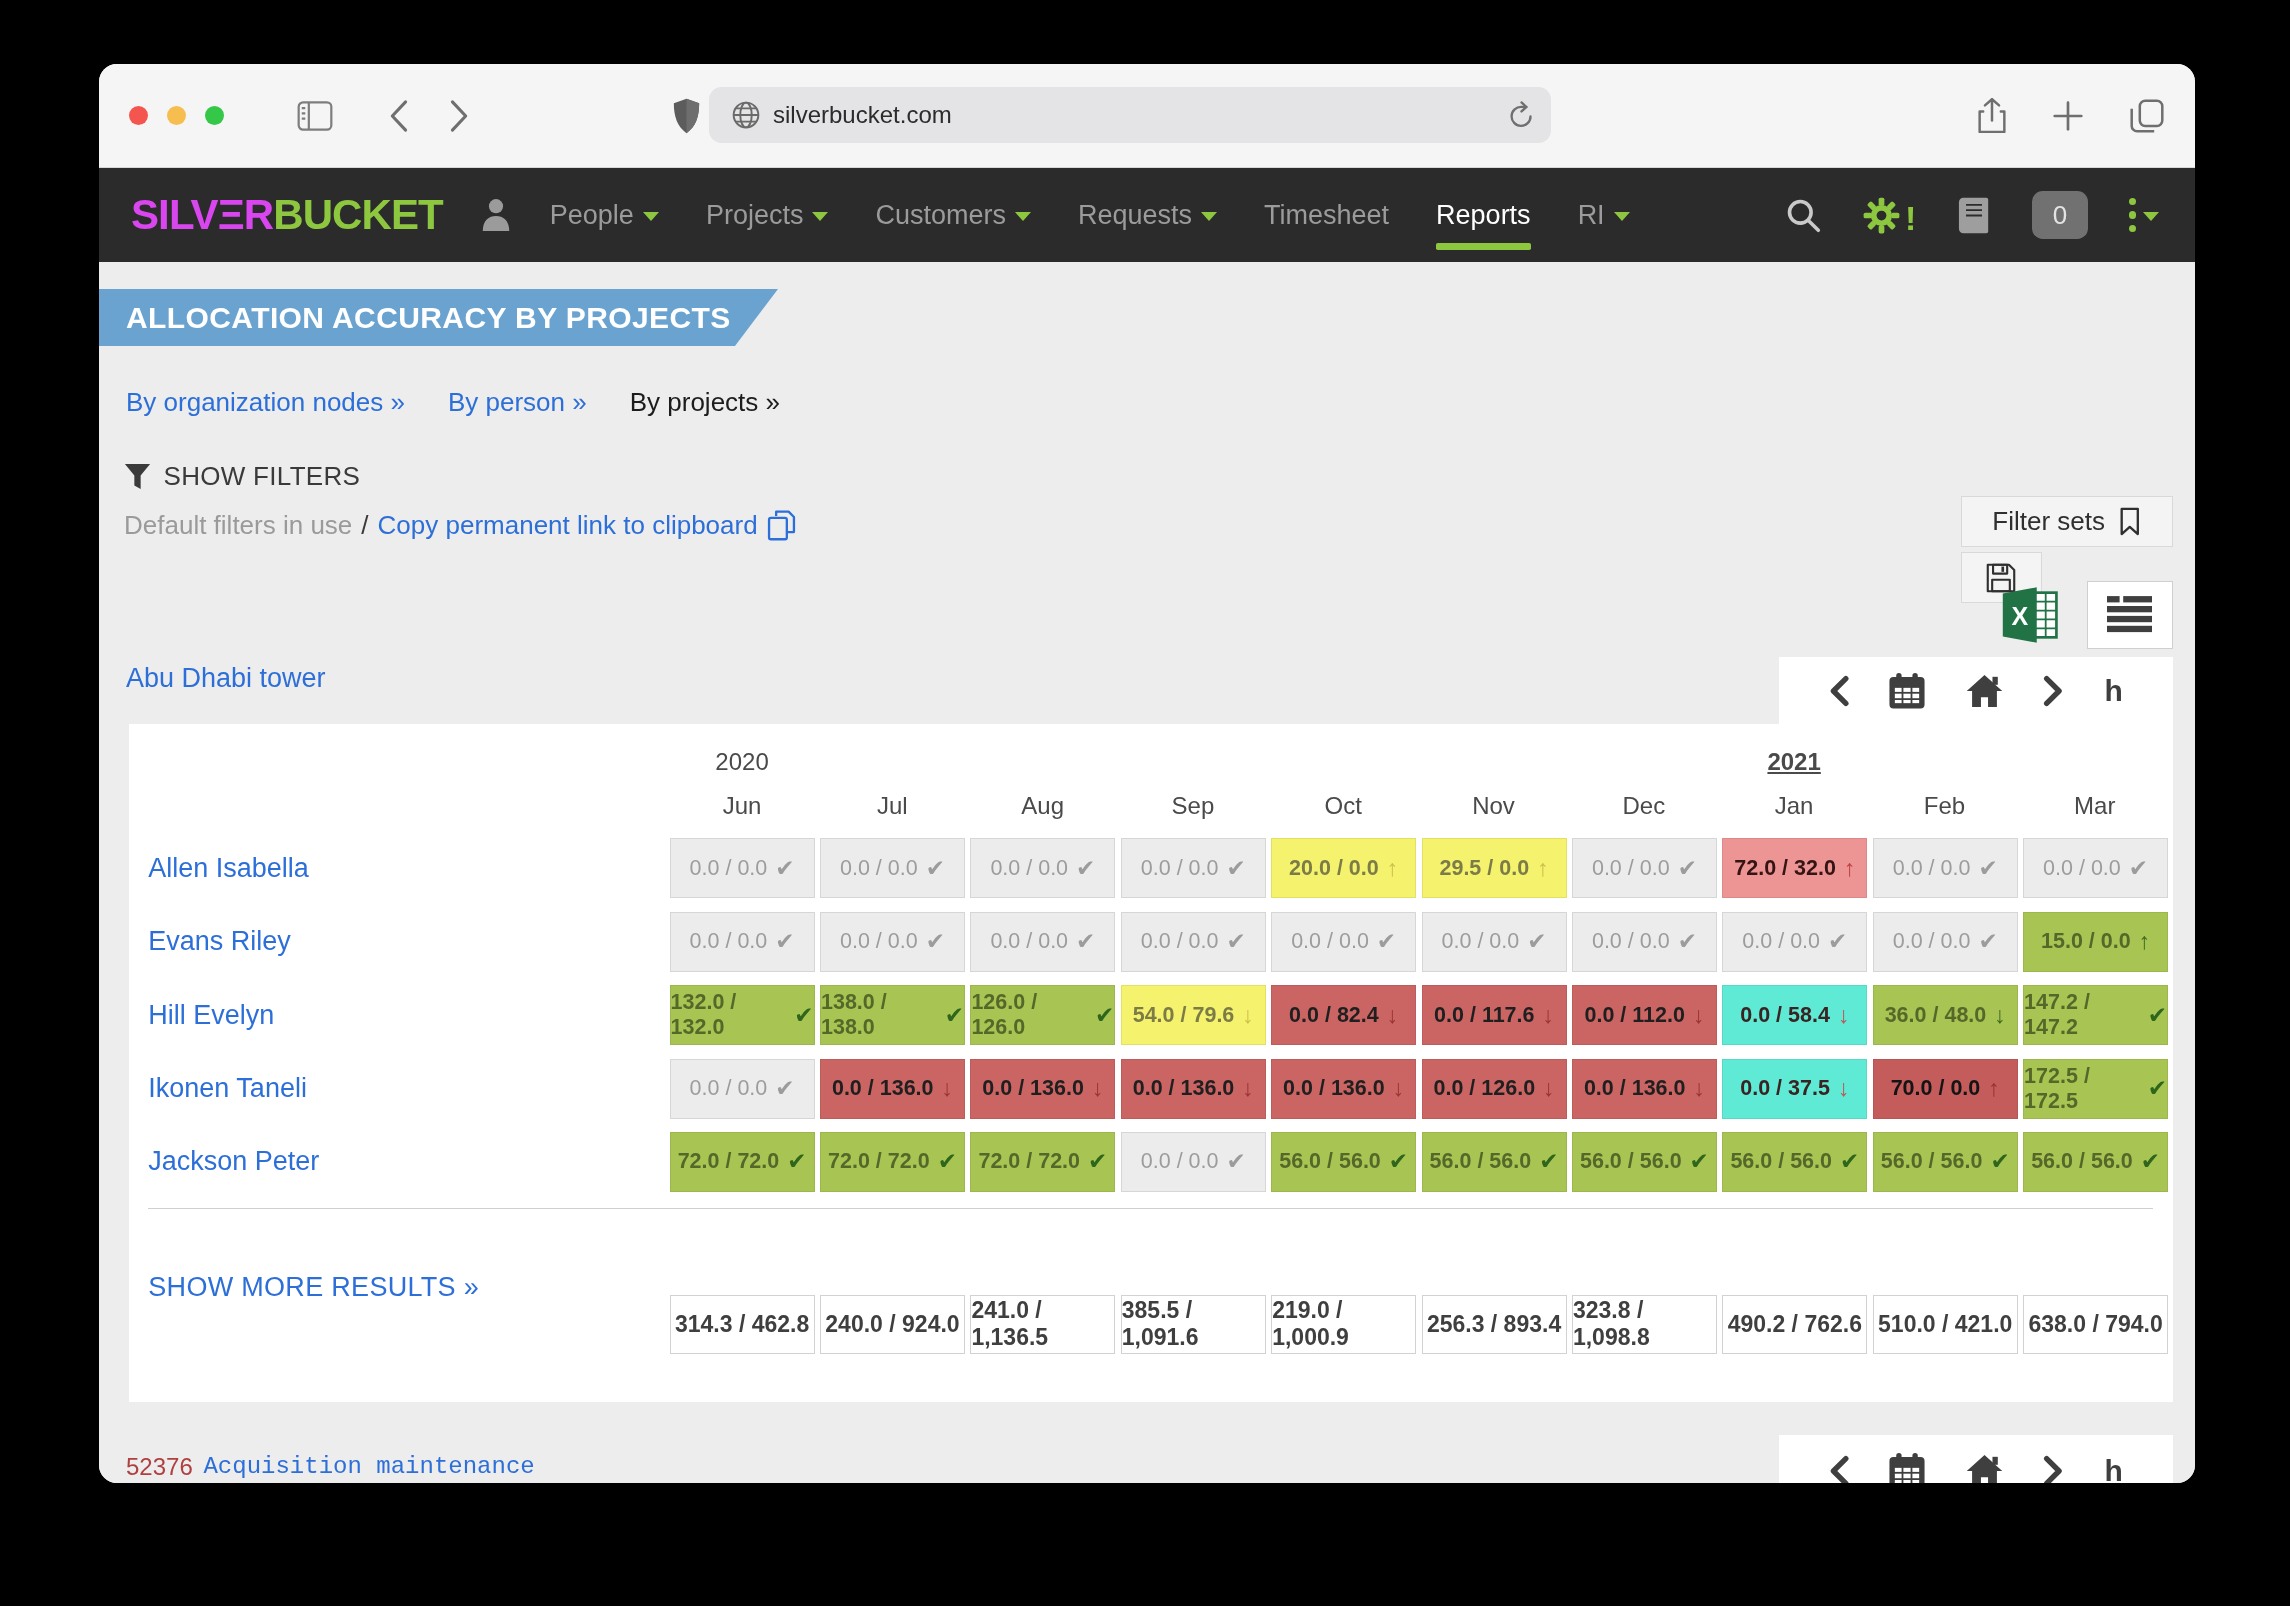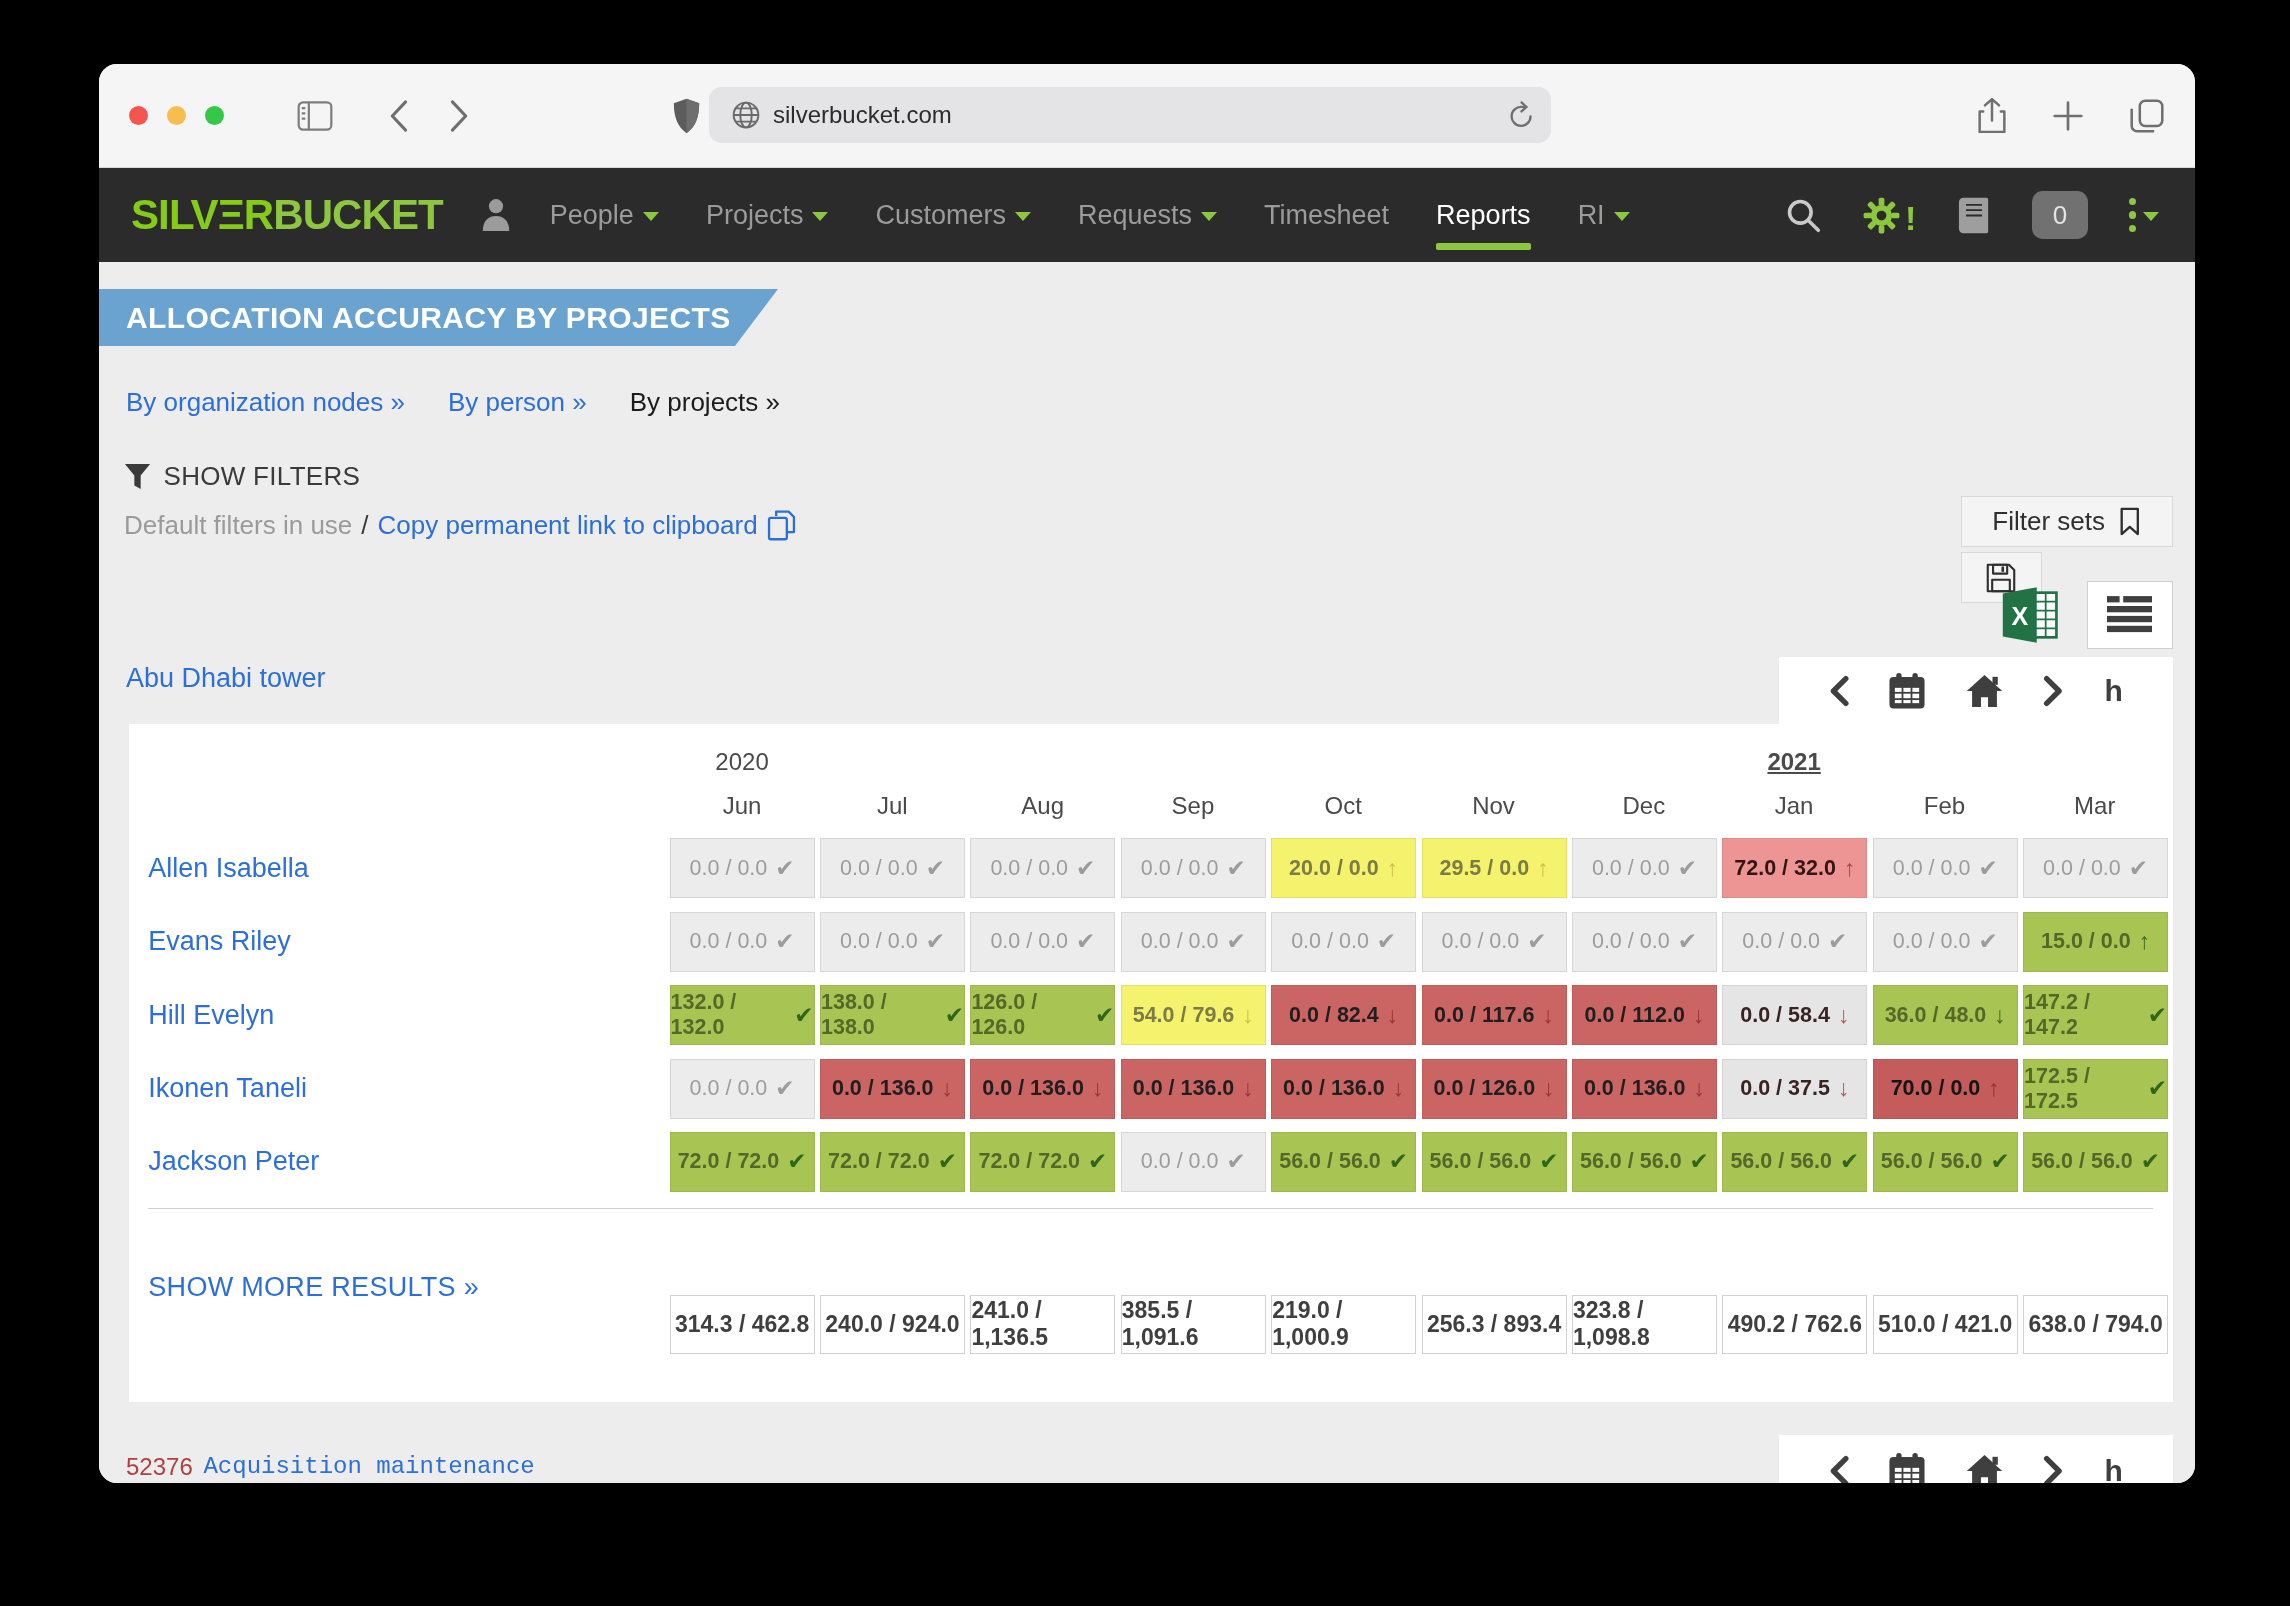--- a/index.html
+++ b/index.html
@@ -13,21 +13,21 @@
   .chrome-ic{color:#7d7d7d;display:flex;align-items:center;justify-content:center;}
   .sidebar-ic{margin-left:73px;} .back-ic{margin-left:54px;} .fwd-ic{margin-left:38px;}
   .shield-ic{position:absolute;left:573px;}
   .urlbar{position:absolute;left:610px;top:23px;width:842px;height:56px;background:#e4e3e5;border-radius:12.5px;display:flex;align-items:center;color:#2c2c2c;font-size:24px;}
   .urlbar .globe{margin-left:21.5px;margin-right:12.5px;display:flex;}
   .urlbar .reload{position:absolute;right:16px;display:flex;}
   .chrome-right{position:absolute;right:30px;display:flex;gap:45px;align-items:center;}
   
   .nav{height:94px;background:#2b2b2b;display:flex;align-items:center;position:relative;color:#9b9b9b;font-size:27px;}
   .logo{margin-left:32px;font-size:42px;font-weight:bold;letter-spacing:-0.9px;display:flex;}
-  .logo .p1{color:#84cc16;} .logo .p2{color:#8dc63f;}
+  .logo .p1{color:#d946ef;} .logo .p2{color:#8dc63f;}
   .nav-person{margin-left:38px;display:flex;}
   .nav-items{display:flex;align-items:center;margin-left:39px;gap:47px;}
   .nav-item{display:flex;align-items:center;gap:9px;cursor:pointer;position:relative;height:94px;}
   .nav-item.active{color:#fff;}
   .nav-item.active::after{content:"";position:absolute;left:0;right:0;bottom:12.5px;height:6.3px;background:#8dc63f;border-radius:1.8px;}
   .caret{width:0;height:0;border-left:8px solid transparent;border-right:8px solid transparent;border-top:9.9px solid #8dc63f;margin-top:3.6px;}
   .nav-right{position:absolute;right:36px;display:flex;align-items:center;gap:41px;}
   .badge{min-width:41px;height:48px;background:#717171;color:#e3e3e3;border-radius:10.7px;display:flex;align-items:center;justify-content:center;font-size:26px;padding:0 7.2px;}
   .kebab{display:flex;align-items:center;gap:7.2px;}
   .kdots{display:flex;flex-direction:column;gap:6.3px;}
@@ -71,21 +71,21 @@
   .cell .ic{font-size:23px;font-weight:bold;line-height:1;}
   .cell.gray{background:#ececec;border-color:#d6d6d6;color:#9c9c9c;font-weight:normal;}
   .cell.gray .ic{color:#9c9c9c;}
   .cell.yellow{background:#f5f26e;color:#7c7c46;}
   .cell.yellow .ic{color:#ccc04a;}
   .cell.green{background:#a8c553;color:#55682a;}
   .cell.green .ic-check{color:#2f661c;}
   .cell.green .ic-up,.cell.green .ic-down{color:#3e6b22;}
   .cell.red{background:#cb6564;color:#1f1f1f;}
   .cell.red .ic{color:#9b3332;}
-  .cell.pink{background:#e5e5e5;color:#3a2323;}
+  .cell.pink{background:#5eead4;color:#3a2323;}
   .cell.pink .ic{color:#c25555;}
   .cell.pinkmed{background:#ed9494;color:#351414;}
   .cell.pinkmed .ic{color:#bf4040;}
   .cell.darkred{background:#c45c5c;color:#141414;}
   .cell.darkred .ic{color:#9c2f2f;}
   .divider{margin:16px 19.7px 0 19.7px;border:none;border-top:1.8px solid #cfcfcf;}
   .showmore{position:absolute;left:19.7px;top:548px;font-size:27px;color:#2d6fd8;text-decoration:none;letter-spacing:0.3px;}
   .totalsrow{margin-top:86px;height:59px;}
   .tcell{width:145px;box-sizing:border-box;background:#fff;border:1.8px solid #d2d2d2;display:flex;align-items:center;justify-content:center;font-size:23px;font-weight:bold;color:#3f3f3f;}
   .p2row{position:absolute;left:27px;top:1191px;font-size:24px;display:flex;gap:10.7px;}

